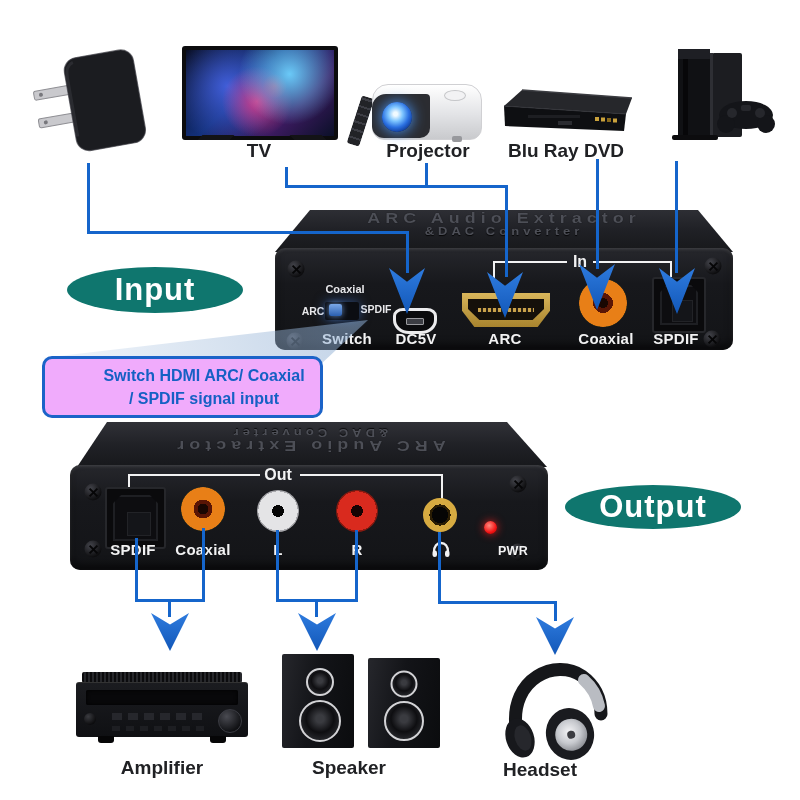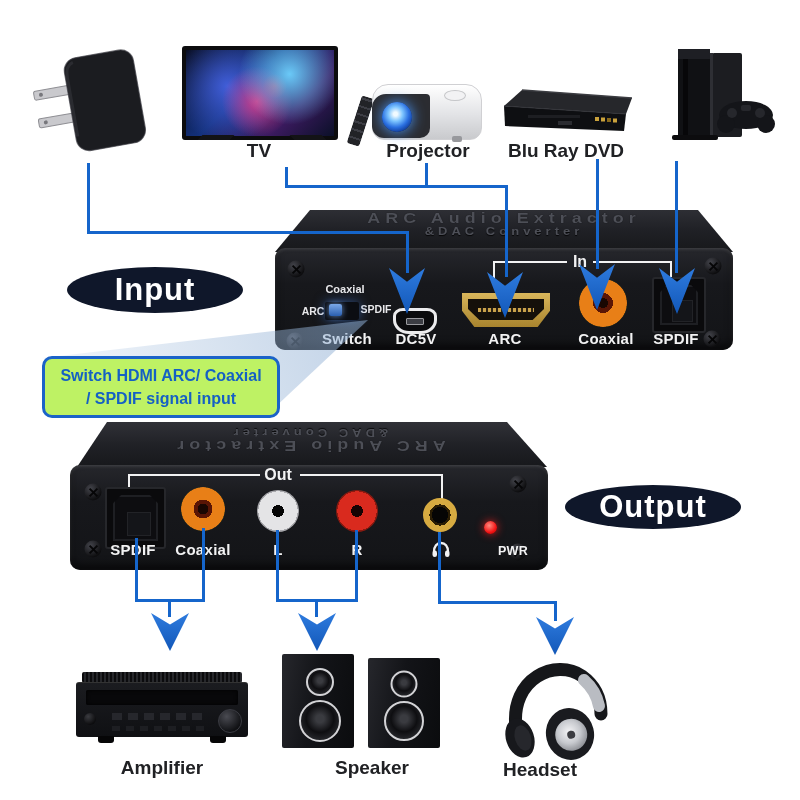--- a/index.html
+++ b/index.html
@@ -7,29 +7,29 @@
           font-family:"Liberation Sans",sans-serif;}
   .abs{position:absolute;}
 
   
   .vline{position:absolute;width:3px;background:#1565cb;}
   .hline{position:absolute;height:3px;background:#1565cb;}
   .arrow{position:absolute;background:linear-gradient(180deg,#2e7bde,#1257b8);
          clip-path:polygon(0 0,50% 30%,100% 0,50% 100%);}
 
   
-  .badge{position:absolute;background:#0f172a;border-radius:50%;color:#fff;
+  .badge{position:absolute;background:#0f766e;border-radius:50%;color:#fff;
          font-weight:bold;font-size:31px;display:flex;align-items:center;justify-content:center;
          letter-spacing:1px;}
 
   
-  .callout{position:absolute;left:42px;top:356px;width:232px;height:56px;background:#bef264;
+  .callout{position:absolute;left:42px;top:356px;width:232px;height:56px;background:#f0abfc;
            border:3px solid #1b63c8;border-radius:10px;display:flex;flex-direction:column;
            align-items:center;justify-content:center;color:#1560c4;font-weight:bold;
-           font-size:16px;line-height:23px;text-align:center;}
+           font-size:16px;line-height:23px;text-align:center;padding-left:43px;}
   .beam{position:absolute;left:40px;top:316px;width:335px;height:96px;
         clip-path:polygon(328px 4px,2px 42px,232px 94px);
         background:linear-gradient(250deg,rgba(140,172,210,0.55),rgba(214,228,244,0.25));}
 
   
   .dev-label{position:absolute;transform:translateX(-50%);font-weight:bold;font-size:19px;
              color:#202124;white-space:nowrap;}
 
   
   .panel{position:absolute;}
@@ -338,16 +338,16 @@
     <ellipse cx="22" cy="90" rx="14" ry="20" fill="#17181c" transform="rotate(-18 22 90)"></ellipse>
     <ellipse cx="25" cy="90" rx="8" ry="13" fill="#26272c" transform="rotate(-18 25 90)"></ellipse>
     <g transform="rotate(-14 72 86)">
       <ellipse cx="72" cy="86" rx="24" ry="26" fill="#1a1b1f"></ellipse>
       <circle cx="73" cy="87" r="16" fill="url(#silverGrad)"></circle>
       <circle cx="73" cy="87" r="4" fill="#3c3d42"></circle>
     </g>
   </svg>
 
   <div class="dev-label" style="left:162px;top:757px">Amplifier</div>
-  <div class="dev-label" style="left:372px;top:757px">Speaker</div>
+  <div class="dev-label" style="left:349px;top:757px">Speaker</div>
   <div class="dev-label" style="left:540px;top:759px">Headset</div>
 
 </div>
 
 </body></html>

